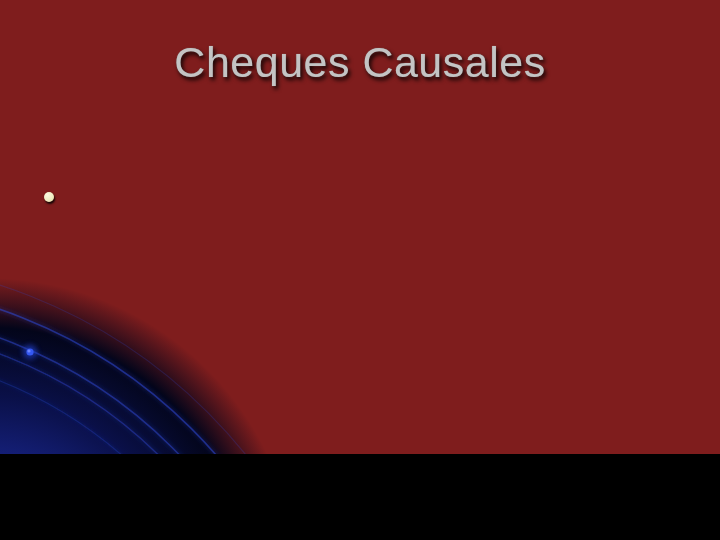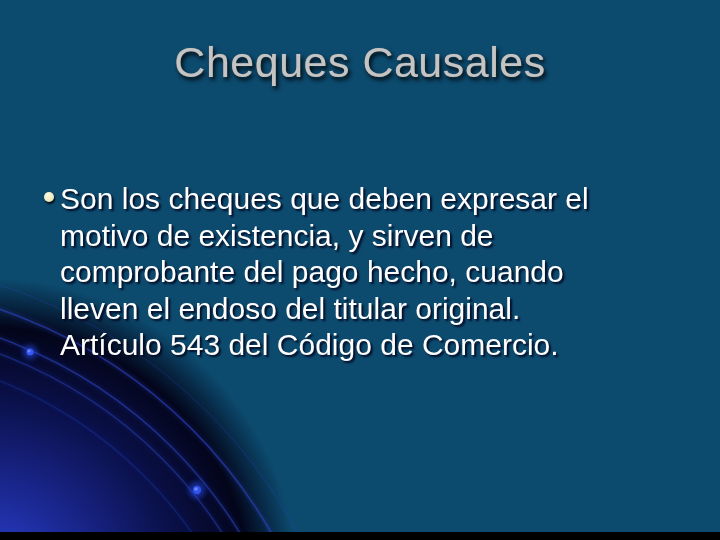--- a/index.html
+++ b/index.html
@@ -3,22 +3,22 @@
 <meta charset="utf-8">
 <style>
   html, body {
     margin: 0;
     padding: 0;
     background: #000;
   }
   .slide {
     position: relative;
     width: 720px;
-    height: 532px;
-    background: #0c4a6e;
+    height: 454px;
+    background: #7f1d1d;
     overflow: hidden;
     font-family: "Liberation Sans", "DejaVu Sans", sans-serif;
   }
   
   .corner-glow {
     position: absolute;
     left: 0; top: 0;
     width: 720px; height: 540px;
     background:
       radial-gradient(circle 310px at -12px 588px,
@@ -114,21 +114,14 @@
       <circle cx="197" cy="490" r="8.5" fill="#2443d6" opacity="0.6" filter="url(#dotblur)"></circle>
       <circle cx="197" cy="490" r="4.2" fill="#2f52ea"></circle>
       <circle cx="196" cy="489" r="1.8" fill="#6e86ff"></circle>
     </g>
   </svg>
 
   <h1 class="slide-title">Cheques Causales</h1>
 
   <span class="bullet-marker"></span>
 
-  <div class="bullet-item">
-    <div class="bullet-line">Son los cheques que deben expresar el</div>
-    <div class="bullet-line">motivo de existencia, y sirven de</div>
-    <div class="bullet-line">comprobante del pago hecho, cuando</div>
-    <div class="bullet-line">lleven el endoso del titular original.</div>
-    <div class="bullet-line">Artículo 543 del Código de Comercio.</div>
-  </div>
 
 </div>
 
 </body></html>

